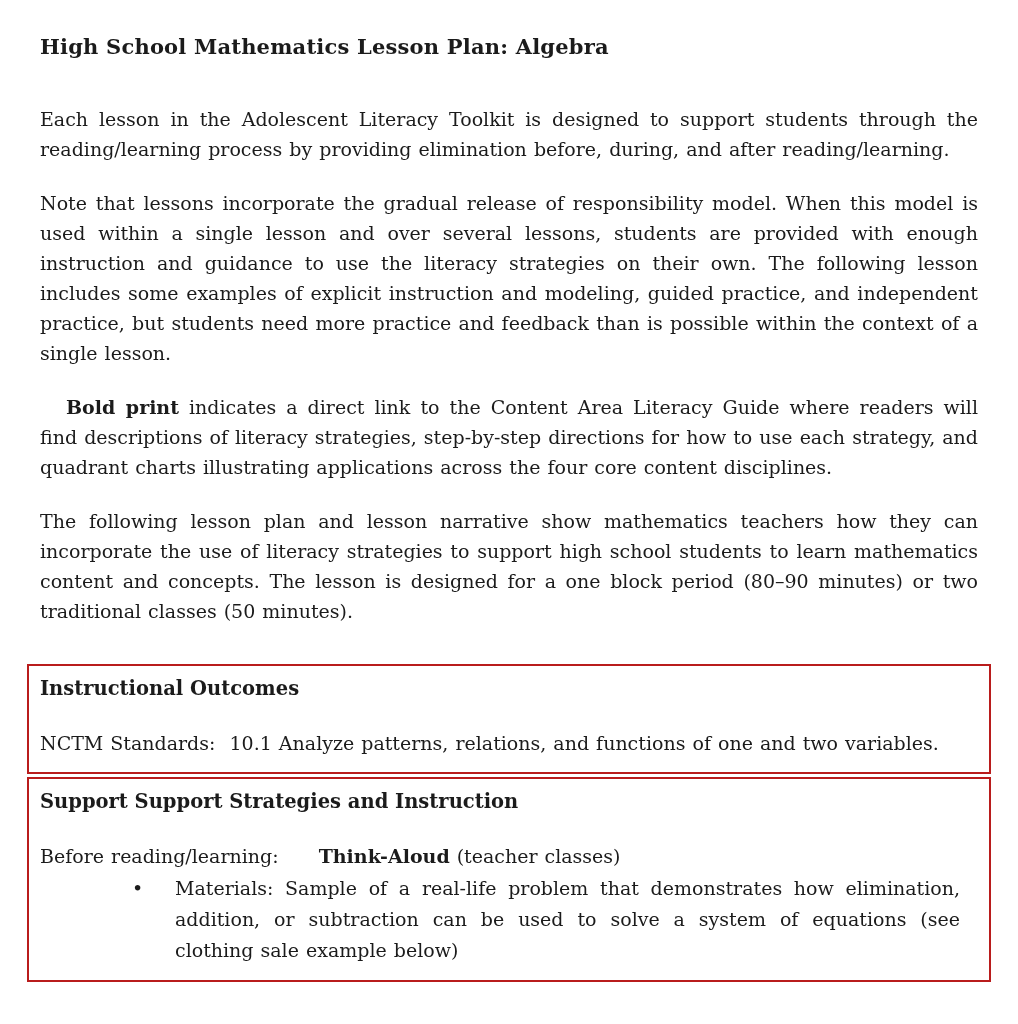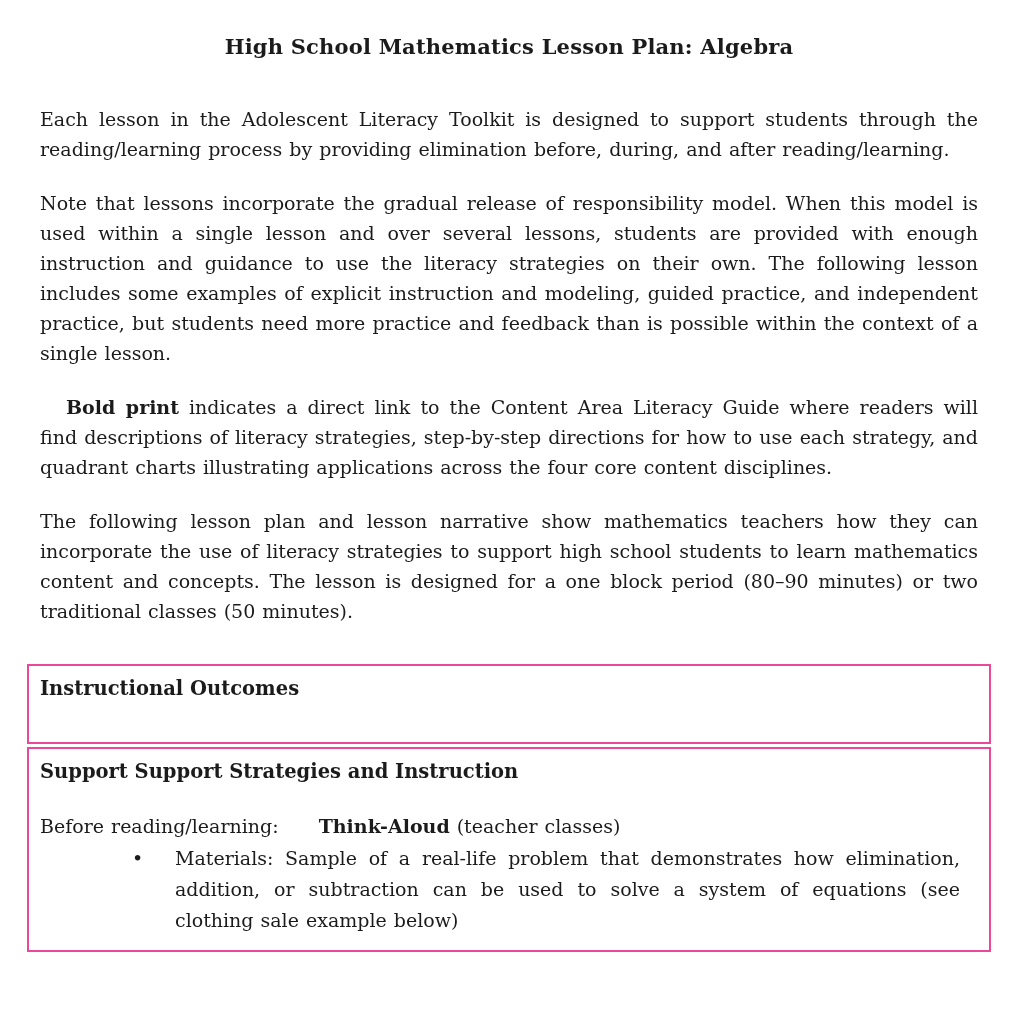--- a/index.html
+++ b/index.html
@@ -11,37 +11,37 @@
     width: 1018px;
     height: 1024px;
     overflow: hidden;
     font-family: "DejaVu Serif", "Liberation Serif", serif;
     color: #1b1b1b;
   }
   .page {
     padding: 32px 40px 0 40px;
   }
   .doc-title {
-    text-align: center;
+    text-align: left;
     font-weight: bold;
     font-size: 21px;
     line-height: 30px;
     margin: 0 0 42px 0;
     letter-spacing: 0.2px;
   }
   .para {
     font-size: 19px;
     line-height: 30px;
     text-align: justify;
     margin: 0 0 24px 0;
     word-spacing: 1px;
   }
   .b { font-weight: bold; margin-left: 26px; }
   .box {
-    border: 2px solid #ec4899;
+    border: 2px solid #b91c1c;
     margin: 38px -13px 0 -13px;
     padding: 8px 11px 14px 11px;
     background: #ffffff;
   }
   .box + .box {
     margin-top: 3px;
   }
   .box-heading {
     font-weight: bold;
     font-size: 19.5px;
@@ -88,20 +88,21 @@
   <div class="para">Each lesson in the Adolescent Literacy Toolkit is designed to support students through the reading/learning process by providing elimination before, during, and after reading/learning.</div>
 
   <div class="para">Note that lessons incorporate the gradual release of responsibility model. When this model is used within a single lesson and over several lessons, students are provided with enough instruction and guidance to use the literacy strategies on their own. The following lesson includes some examples of explicit instruction and modeling, guided practice, and independent practice, but students need more practice and feedback than is possible within the context of a single lesson.</div>
 
   <div class="para"><span class="b">Bold print</span><span> indicates a direct link to the Content Area Literacy Guide where readers will find descriptions of literacy strategies, step-by-step directions for how to use each strategy, and quadrant charts illustrating applications across the four core content disciplines.</span></div>
 
   <div class="para">The following lesson plan and lesson narrative show mathematics teachers how they can incorporate the use of literacy strategies to support high school students to learn mathematics content and concepts. The lesson is designed for a one block period (80–90 minutes) or two traditional classes (50 minutes).</div>
 
   <div class="box">
     <div class="box-heading">Instructional Outcomes</div>
+    <div class="box-line">NCTM Standards:  10.1 Analyze patterns, relations, and functions of one and two variables.</div>
   </div>
 
   <div class="box">
     <div class="box-heading">Support Support Strategies and Instruction</div>
     <div class="box-line"><span>Before reading/learning:  </span><span class="b">Think-Aloud</span><span> (teacher classes)</span></div>
     <div class="bullet-item">
       <span class="bullet-marker">•</span><span>Materials: Sample of a real-life problem that demonstrates how elimination, addition, or subtraction can be used to solve a system of equations (see clothing sale example below)</span>
     </div>
   </div>
 

